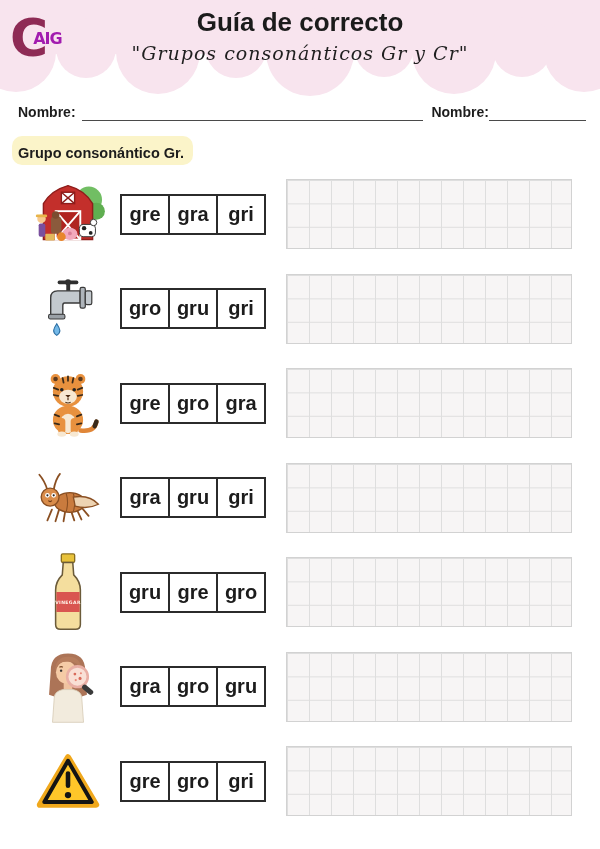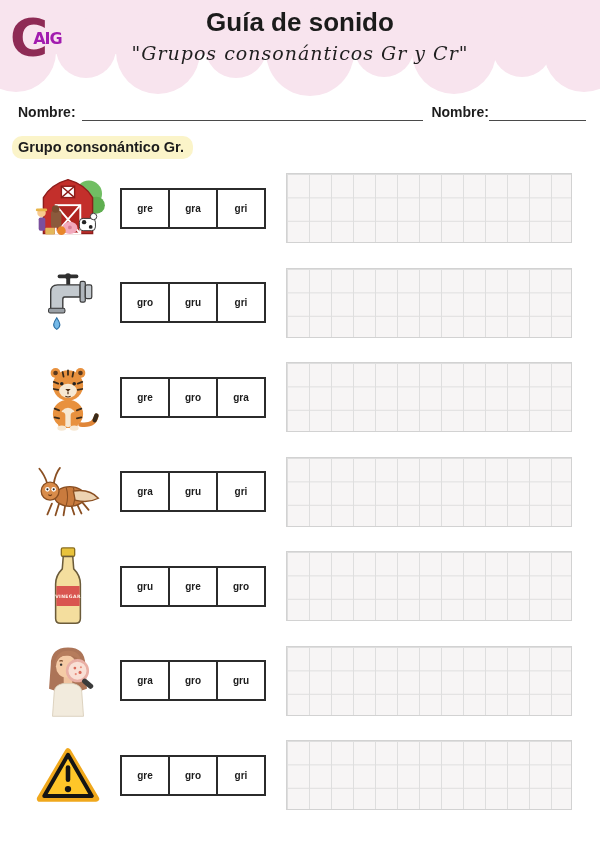--- a/index.html
+++ b/index.html
@@ -33,33 +33,33 @@
   
   .content { position:absolute; top:96px; left:0; width:600px; }
   .form-row {
     display:flex; align-items:center;
     margin:8px 14px 0 18px; font-weight:bold; font-size:14px; line-height:17px;
   }
   .fill-line { border-bottom:1.6px solid #4a4a4a; height:15px; }
   .name-line { flex:1; margin:0 8px 0 6px; }
   .date-line { width:97px; }
   .badge {
-    display:inline-block; margin:15px 0 0 12px; padding:3px 9px 4px 6px;
+    display:inline-block; margin:15px 0 0 12px; padding:9px 9px 4px 6px;
     background:#FBF4C9; font-weight:bold; font-size:14.5px; border-radius:10px;
   }
   .instruction { margin:8px 14px 0 14px; font-weight:bold; font-size:13.4px; }
   
   .rows { margin-top:2px; }
   .row { display:flex; align-items:center; height:94.5px; padding-left:28px; box-sizing:border-box; }
   .img-cell { width:80px; display:flex; justify-content:center; align-items:center; }
   .syl-table { display:flex; margin-left:12px; }
   .syl-cell {
     width:50px; height:41px; border:2px solid #2b2b2b; margin-left:-2px;
     display:flex; align-items:center; justify-content:center;
-    font-weight:bold; font-size:10px; background:#ffffff; box-sizing:border-box;
+    font-weight:bold; font-size:20px; background:#ffffff; box-sizing:border-box;
     cursor:pointer;
   }
   .syl-cell:first-child { margin-left:0; }
   .writing-grid {
     margin-left:20px; width:286px; height:70px;
     background-color:#F7F5F5;
     background-image:
       linear-gradient(to right, #DEDEDE 1px, transparent 1px),
       linear-gradient(to bottom, #DEDEDE 1px, transparent 1px);
     background-size:22px 23.4px;
@@ -80,21 +80,21 @@
       <circle cx="310" cy="52" r="44"></circle>
       <circle cx="384" cy="47" r="30"></circle>
       <circle cx="454" cy="52" r="42"></circle>
       <circle cx="522" cy="47" r="30"></circle>
       <circle cx="584" cy="52" r="40"></circle>
     </g>
   </svg>
   <div class="logo">
     <span class="logo-c">C</span><span class="logo-rest">AIG</span>
   </div>
-  <div class="title">Guía de sonido</div>
+  <div class="title">Guía de correcto</div>
   <div class="subtitle">"Grupos consonánticos Gr y Cr"</div>
 </div>
 
 <div class="content">
 
   <div class="form-row">
     <span>Nombre:</span>
     <span class="fill-line name-line"></span>
     <span>Nombre:</span>
     <span class="fill-line date-line"></span>

